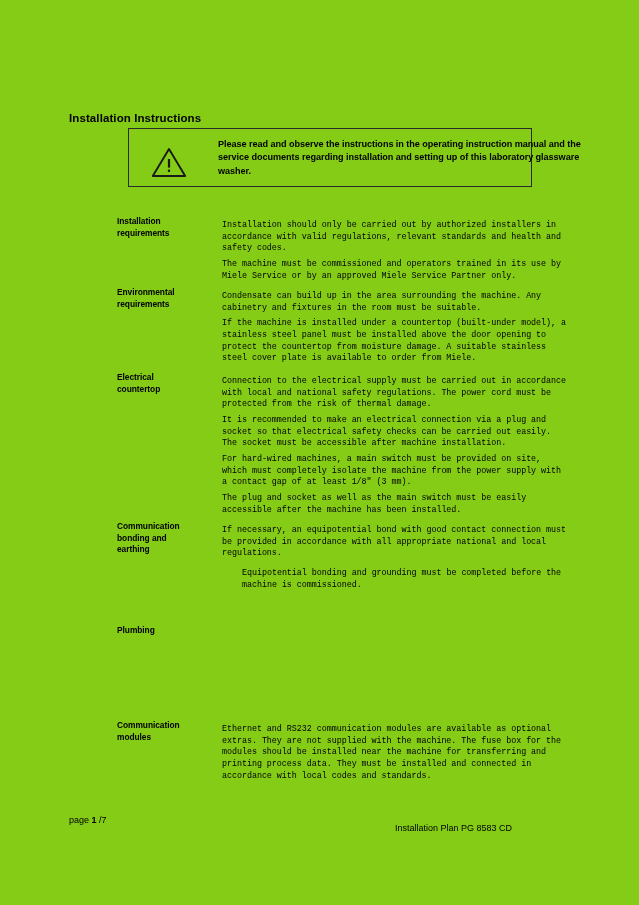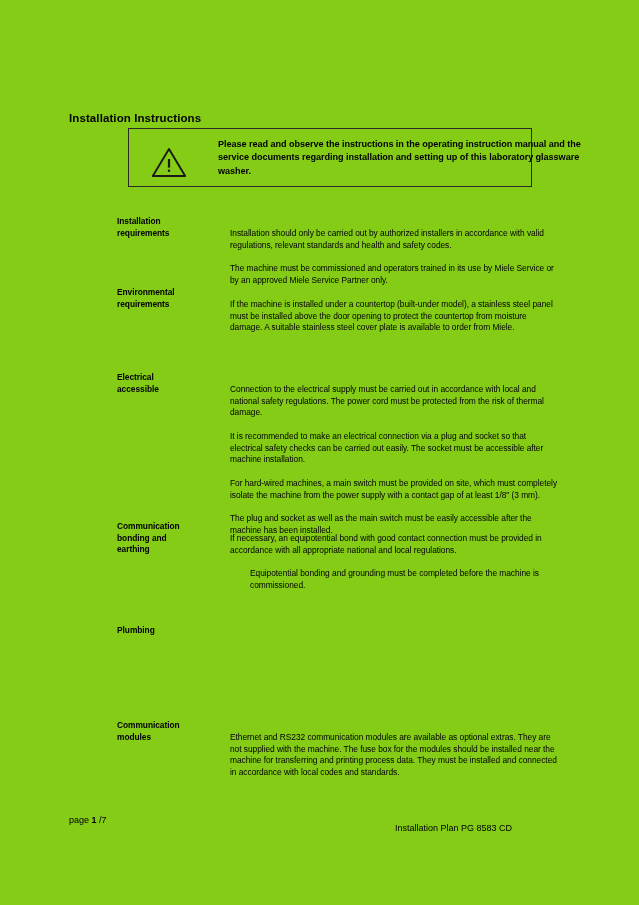--- a/index.html
+++ b/index.html
@@ -84,21 +84,22 @@
   .section-body {
     position: absolute;
     left: 129px;
     top: 0;
     width: 353px;
     font-size: 8.4px;
     line-height: 11.65px;
     letter-spacing: -0.04px;
   }
   .para {
-    margin: 12px;
+    margin: 4px;
+    font-family: Liberation Mono, monospace;
   }
   .para.spaced {
     margin-top: 8px;
     padding-left: 20px;
   }
 
   
   .footer {
     position: absolute;
     left: 0;
@@ -150,28 +151,29 @@
       <p class="para">The machine must be commissioned and operators trained in its use by Miele Service or by an approved Miele Service Partner only.</p>
     </div>
   </div>
 
   <div class="section" style="top:287px;">
     <div class="section-label">
       <div>Environmental</div>
       <div>requirements</div>
     </div>
     <div class="section-body">
+      <p class="para">Condensate can build up in the area surrounding the machine. Any cabinetry and fixtures in the room must be suitable.</p>
       <p class="para">If the machine is installed under a countertop (built-under model), a stainless steel panel must be installed above the door opening to protect the countertop from moisture damage. A suitable stainless steel cover plate is available to order from Miele.</p>
     </div>
   </div>
 
   <div class="section" style="top:372px;">
     <div class="section-label">
       <div>Electrical</div>
-      <div>accessible</div>
+      <div>countertop</div>
     </div>
     <div class="section-body">
       <p class="para">Connection to the electrical supply must be carried out in accordance with local and national safety regulations. The power cord must be protected from the risk of thermal damage.</p>
       <p class="para">It is recommended to make an electrical connection via a plug and socket so that electrical safety checks can be carried out easily. The socket must be accessible after machine installation.</p>
       <p class="para">For hard-wired machines, a main switch must be provided on site, which must completely isolate the machine from the power supply with a contact gap of at least 1/8" (3 mm).</p>
       <p class="para">The plug and socket as well as the main switch must be easily accessible after the machine has been installed.</p>
     </div>
   </div>
 
   <div class="section" style="top:521px;">

